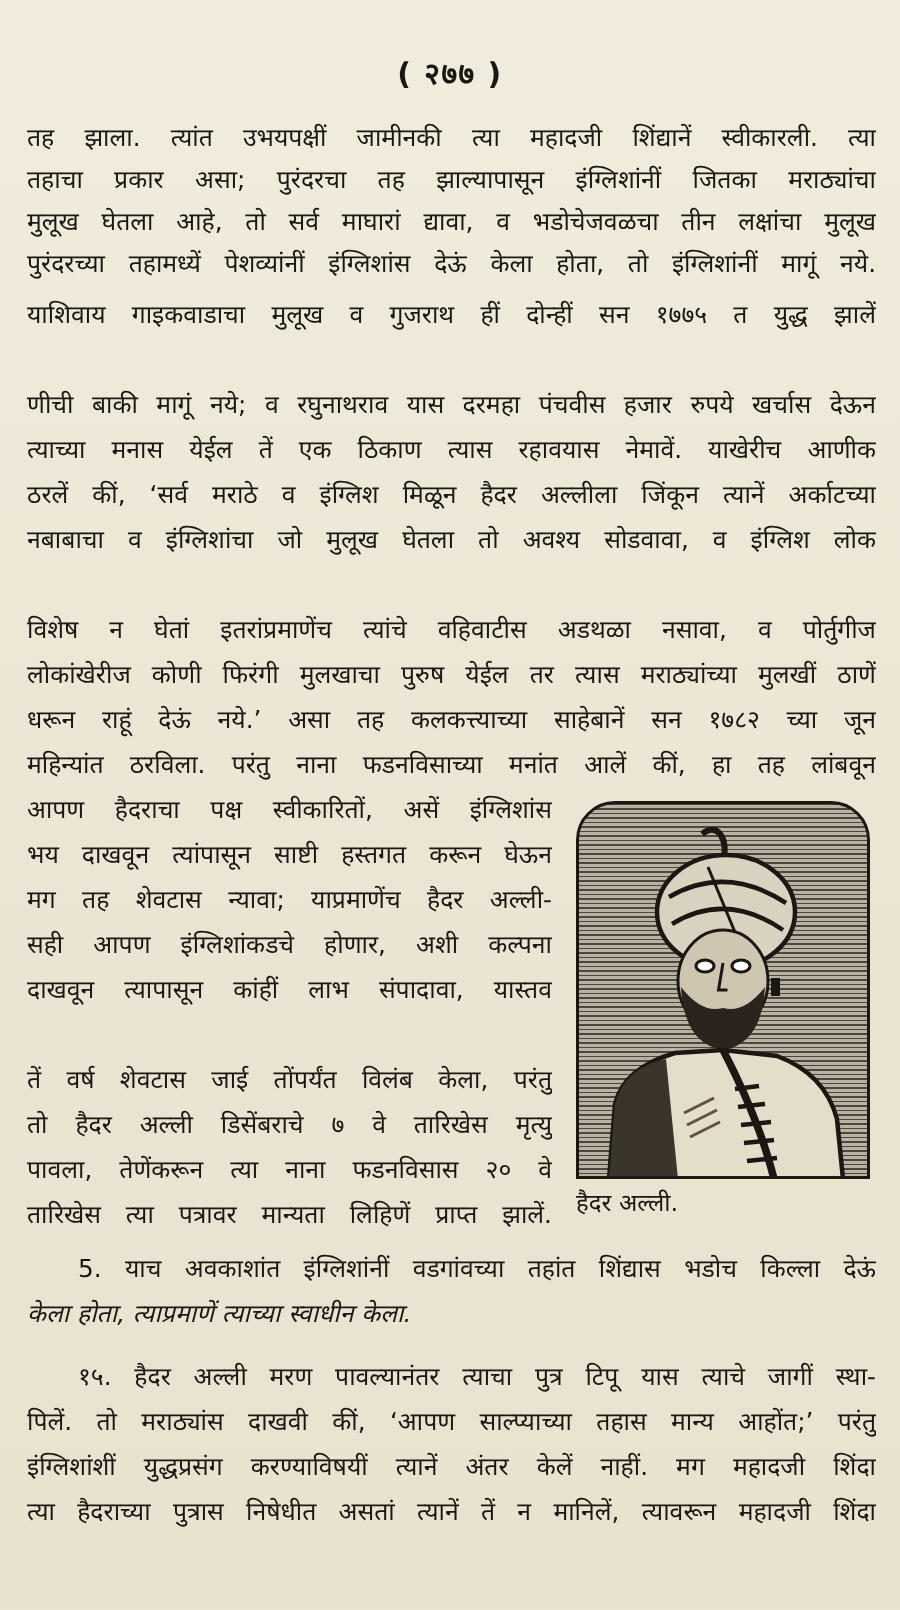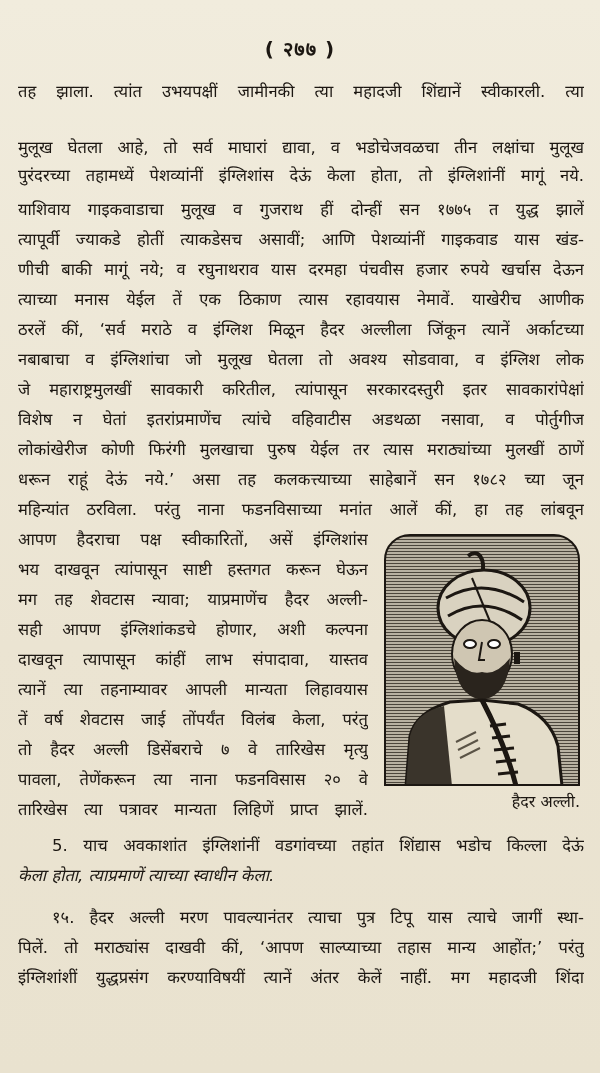--- a/index.html
+++ b/index.html
@@ -69,53 +69,51 @@
     .figure svg {
       position: absolute;
       left: 0;
       top: 0;
     }
     .caption {
       position: absolute;
       left: 384px;
       top: 790px;
       width: 196px;
-      text-align: right;
+      text-align: left;
       font-size: 16px;
       line-height: 24px;
     }
   </style>
 </head>
 <body>
 
 <div class="page">
 
   <div class="page-number">( २७७ )</div>
 
   <div class="line" style="top:78px">तह झाला.   त्यांत उभयपक्षीं जामीनकी त्या महादजी  शिंद्यानें  स्वीकारली.  त्या</div>
+  <div class="line" style="top:106px">तहाचा प्रकार  असा; पुरंदरचा  तह  झाल्यापासून  इंग्लिशांनीं  जितका मराठ्यांचा</div>
   <div class="line" style="top:162px">पुरंदरच्या तहामध्यें पेशव्यांनीं इंग्लिशांस देऊं केला होता, तो इंग्लिशांनीं मागूं नये.</div>
   <div class="line" style="top:134px">मुलूख घेतला आहे, तो सर्व माघारां द्यावा,  व भडोचेजवळचा तीन लक्षांचा मुलूख</div>
   <div class="line" style="top:196px">याशिवाय  गाइकवाडाचा  मुलूख व गुजराथ हीं  दोन्हीं सन १७७५ त युद्ध झालें</div>
-  <div class="line" style="top:226px">त्यापूर्वी ज्याकडे होतीं त्याकडेसच असावीं;  आणि पेशव्यांनीं गाइकवाड यास खंड-</div>
   <div class="line" style="top:256px">णीची बाकी मागूं नये; व रघुनाथराव यास दरमहा पंचवीस हजार रुपये खर्चास देऊन</div>
   <div class="line" style="top:286px">त्याच्या मनास येईल तें एक ठिकाण  त्यास  रहावयास नेमावें.   याखेरीच आणीक</div>
   <div class="line" style="top:316px">ठरलें कीं, ‘सर्व मराठे व इंग्लिश  मिळून हैदर  अल्लीला  जिंकून त्यानें अर्काटच्या</div>
   <div class="line" style="top:346px">नबाबाचा व इंग्लिशांचा जो मुलूख घेतला  तो  अवश्य  सोडवावा, व इंग्लिश लोक</div>
-  <div class="line" style="top:376px">जे महाराष्ट्रमुलखीं सावकारी करितील,  त्यांपासून  सरकारदस्तुरी इतर सावकारांपेक्षां</div>
   <div class="line" style="top:406px">विशेष  न  घेतां  इतरांप्रमाणेंच  त्यांचे वहिवाटीस  अडथळा  नसावा, व पोर्तुगीज</div>
   <div class="line" style="top:436px">लोकांखेरीज कोणी फिरंगी मुलखाचा पुरुष  येईल तर त्यास मराठ्यांच्या मुलखीं ठाणें</div>
   <div class="line" style="top:466px">धरून राहूं देऊं नये.’ असा  तह  कलकत्त्याच्या  साहेबानें  सन १७८२ च्या  जून</div>
   <div class="line" style="top:496px">महिन्यांत ठरविला.   परंतु नाना फडनविसाच्या मनांत आलें कीं, हा तह  लांबवून</div>
 
   <div class="line short" style="top:526px">आपण हैदराचा  पक्ष स्वीकारितों,  असें  इंग्लिशांस</div>
   <div class="line short" style="top:556px">भय दाखवून त्यांपासून साष्टी हस्तगत करून घेऊन</div>
   <div class="line short" style="top:586px">मग तह शेवटास  न्यावा;  याप्रमाणेंच  हैदर अल्ली-</div>
   <div class="line short" style="top:616px">सही आपण इंग्लिशांकडचे होणार,  अशी  कल्पना</div>
   <div class="line short" style="top:646px">दाखवून त्यापासून  कांहीं लाभ  संपादावा,  यास्तव</div>
-  <div class="line short" style="top:676px">त्यानें त्या तहनाम्यावर आपली मान्यता लिहावयास</div>
   <div class="line short" style="top:706px">तें वर्ष शेवटास जाई  तोंपर्यंत  विलंब केला,  परंतु</div>
   <div class="line short" style="top:736px">तो हैदर  अल्ली  डिसेंबराचे ७ वे  तारिखेस  मृत्यु</div>
   <div class="line short" style="top:766px">पावला, तेणेंकरून त्या नाना  फडनविसास २० वे</div>
   <div class="line short" style="top:796px">तारिखेस त्या पत्रावर मान्यता  लिहिणें  प्राप्त झालें.</div>
 
   <div class="figure">
     <svg width="196" height="252" viewBox="0 0 196 252">
 
       <path d="M82 20 C 92 12, 100 22, 96 40" stroke="#1c1712" stroke-width="4" fill="none"></path>
 
@@ -151,14 +149,15 @@
     </svg>
   </div>
   <div class="caption">हैदर अल्ली.</div>
 
   <div class="line indent" style="top:832px">5. याच अवकाशांत इंग्लिशांनीं वडगांवच्या तहांत शिंद्यास भडोच किल्ला देऊं</div>
   <div class="line last" style="top:862px">केला होता,  त्याप्रमाणें त्याच्या स्वाधीन केला.</div>
 
   <div class="line indent" style="top:904px">१५. हैदर अल्ली मरण  पावल्यानंतर  त्याचा पुत्र टिपू यास  त्याचे  जागीं स्था-</div>
   <div class="line" style="top:964px">इंग्लिशांशीं युद्धप्रसंग करण्याविषयीं त्यानें अंतर केलें नाहीं.   मग  महादजी  शिंदा</div>
   <div class="line" style="top:934px">पिलें. तो मराठ्यांस दाखवी कीं, ‘आपण  साल्प्याच्या  तहास मान्य आहोंत;’ परंतु</div>
+  <div class="line" style="top:994px">त्या हैदराच्या पुत्रास निषेधीत असतां त्यानें तें न मानिलें, त्यावरून महादजी शिंदा</div>
 
 </div>
 
 </body></html>

